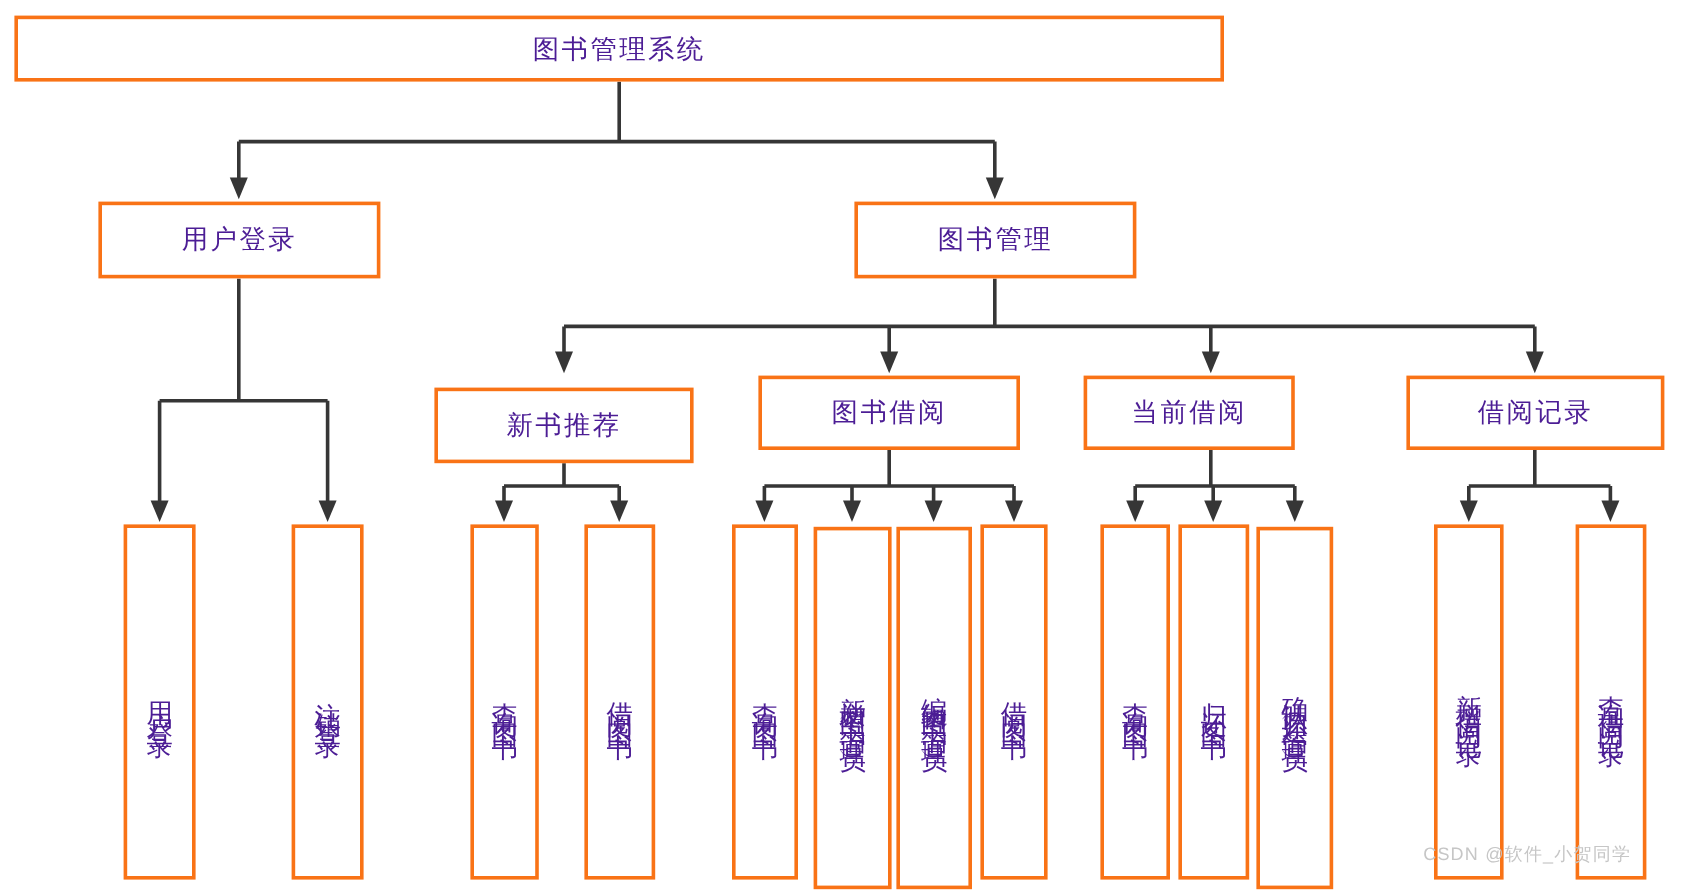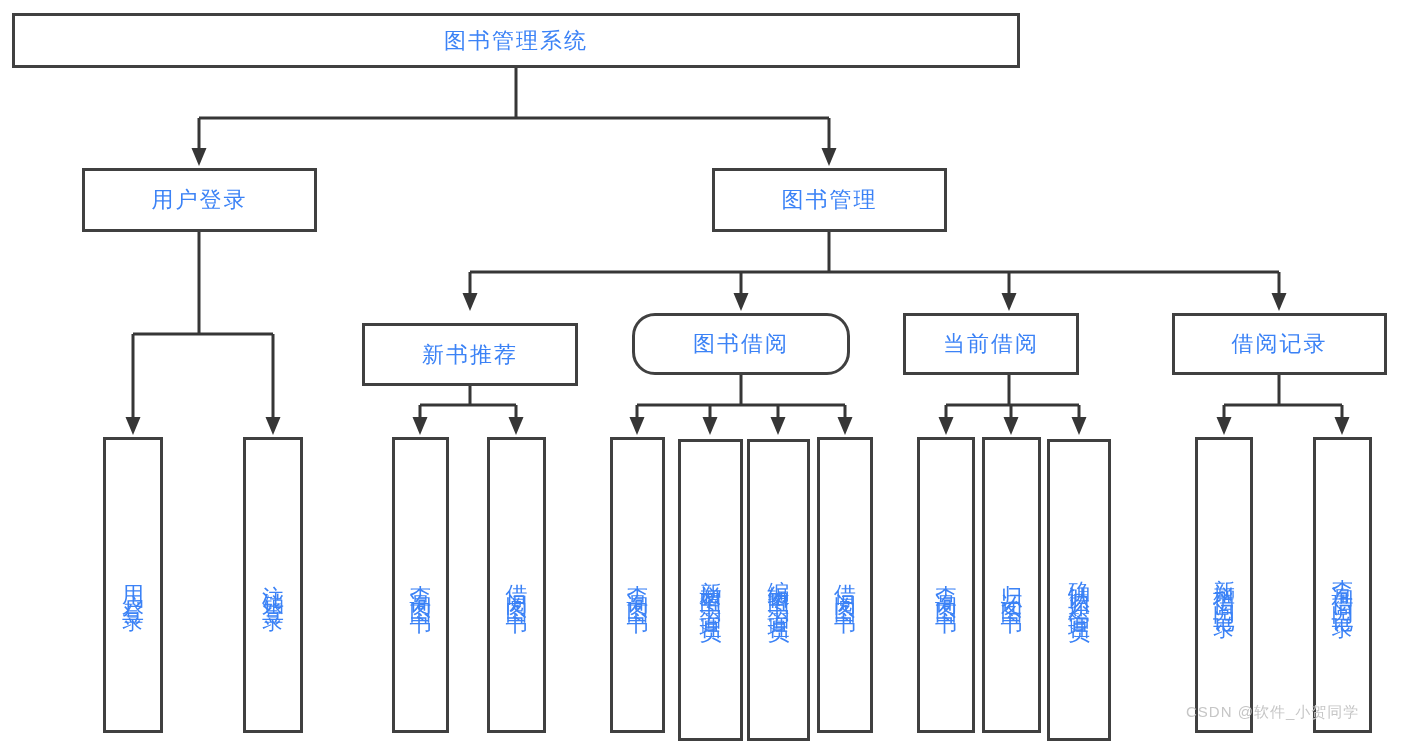--- a/index.html
+++ b/index.html
@@ -4,36 +4,36 @@
 <style>
   html, body { margin: 0; padding: 0; background: #ffffff; }
   body {
     font-family: "Liberation Sans", "DejaVu Sans", sans-serif;
     width: 1405px; height: 747px; position: relative; overflow: hidden;
   }
   .stage { position: absolute; left: 0; top: 0; width: 1405px; height: 747px; }
   svg.connectors { position: absolute; left: 0; top: 0; z-index: 0; }
   .box {
     position: absolute; box-sizing: border-box; z-index: 1;
-    background: #ffffff; border: 3px solid #404040;
+    background: #ffffff; border: 3px solid #f97316;
     display: flex; align-items: center; justify-content: center;
-    font-size: 22px; color: #3b82f6; letter-spacing: 2px;
+    font-size: 22px; color: #4c1d95; letter-spacing: 2px;
     white-space: nowrap;
   }
   .leaf {
     writing-mode: vertical-rl; text-orientation: mixed;
     letter-spacing: 9px; line-height: 1; font-size: 22px;
     white-space: normal;
   }
   
   #root        { left: 12px;  top: 13px;  width: 1008px; height: 55px; }
   #user-login  { left: 82px;  top: 168px; width: 235px;  height: 64px; }
   #book-mgmt   { left: 712px; top: 168px; width: 235px;  height: 64px; }
   #new-book    { left: 362px; top: 323px; width: 216px;  height: 63px; }
-  #book-borrow { left: 632px; top: 313px; width: 218px;  height: 62px; border-radius: 23px; }
+  #book-borrow { left: 632px; top: 313px; width: 218px;  height: 62px; }
   #cur-borrow  { left: 903px; top: 313px; width: 176px;  height: 62px; }
   #borrow-rec  { left: 1172px;top: 313px; width: 215px;  height: 62px; }
   
   #lf-user-login { left: 103px;  top: 437px; width: 60px; height: 296px; }
   #lf-logout     { left: 243px;  top: 437px; width: 60px; height: 296px; }
   #lf-nbr-query  { left: 392px;  top: 437px; width: 57px; height: 296px; }
   #lf-nbr-borrow { left: 487px;  top: 437px; width: 59px; height: 296px; }
   #lf-bb-query   { left: 610px;  top: 437px; width: 55px; height: 296px; }
   #lf-bb-add     { left: 678px;  top: 439px; width: 65px; height: 302px; letter-spacing: 6px; }
   #lf-bb-edit    { left: 747px;  top: 439px; width: 63px; height: 302px; letter-spacing: 6px; }

